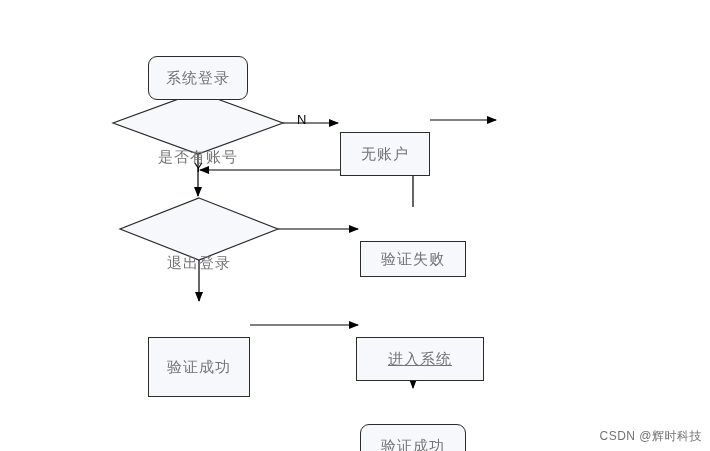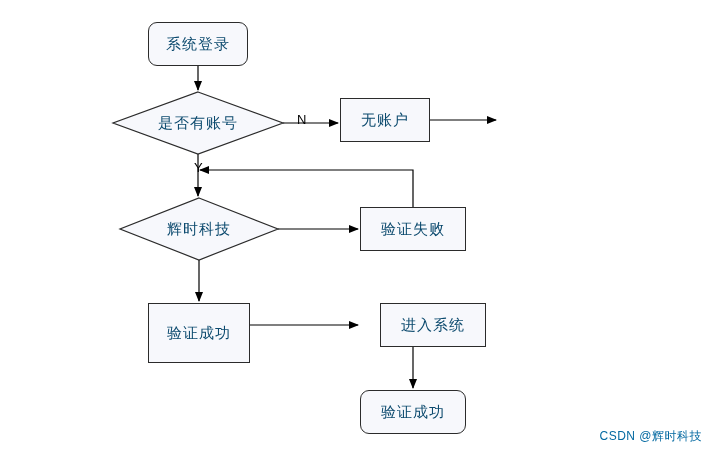--- a/index.html
+++ b/index.html
@@ -23,24 +23,25 @@
     top: 0;
     width: 710px;
     height: 451px;
   }
   .node {
     position: absolute;
     box-sizing: border-box;
     display: flex;
     align-items: center;
     justify-content: center;
-    color: #0c4a6e;
+    color: #737373;
     font-size: 15px;
     letter-spacing: 1px;
     white-space: nowrap;
+    margin-top: 34px;
   }
   .node-rect {
     background: #f7f8fc;
     border: 1px solid #2b2b2b;
   }
   .node-round {
     background: #f7f8fc;
     border: 1px solid #2b2b2b;
     border-radius: 9px;
   }
@@ -57,21 +58,21 @@
   .edge-label {
     position: absolute;
     font-size: 13px;
     color: #000000;
   }
   .watermark {
     position: absolute;
     right: 8px;
     bottom: 6px;
     font-size: 12px;
-    color: #0369a1;
+    color: #737373;
     letter-spacing: 0.5px;
   }
 </style>
 </head>
 <body>
 
 <div id="canvas">
 
   <svg id="svg-layer" viewBox="0 0 710 451">
     <defs>
@@ -110,32 +111,32 @@
   <div class="node node-diamond" style="left:113px; top:92px; width:170px; height:62px;justify-content:center;">
     <span class="diamond-label">是否有账号</span>
   </div>
 
   <div class="node node-rect" style="left:340px; top:98px; width:90px; height:44px;">
     <span>无账户</span>
   </div>
 
 
   <div class="node node-diamond" style="left:120px; top:198px; width:158px; height:62px;">
-    <span class="diamond-label">辉时科技</span>
+    <span class="diamond-label">退出登录</span>
   </div>
 
-  <div class="node node-rect" style="left:360px; top:207px; width:106px; height:44px;">
+  <div class="node node-rect" style="left:360px; top:207px; width:106px; height:36px;">
     <span>验证失败</span>
   </div>
 
   <div class="node node-rect" style="left:148px; top:303px; width:102px; height:60px;">
     <span>验证成功</span>
   </div>
 
-  <div class="node node-rect" style="left:380px; top:303px; width:106px; height:44px;">
+  <div class="node node-rect" style="left:356px; top:303px; width:128px; height:44px;text-decoration:underline;">
     <span>进入系统</span>
   </div>
 
   <div class="node node-round" style="left:360px; top:390px; width:106px; height:44px;">
     <span>验证成功</span>
   </div>
 
   <div class="edge-label" style="left:297px; top:112px;">N</div>
 
   <div class="edge-label" style="left:194px; top:160px;">Y</div>

